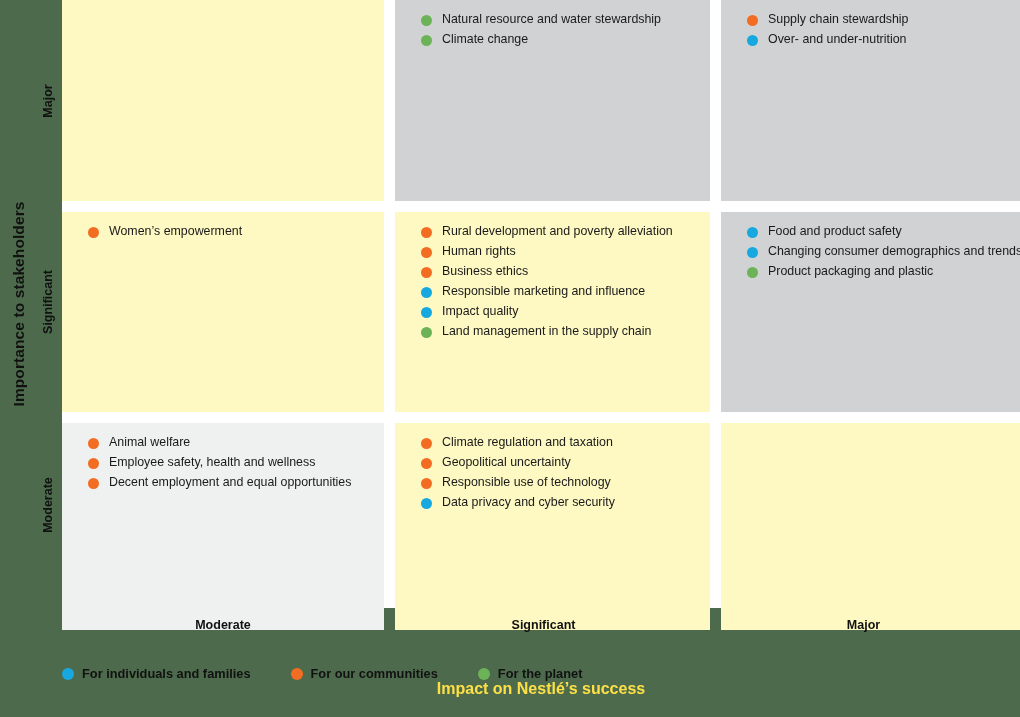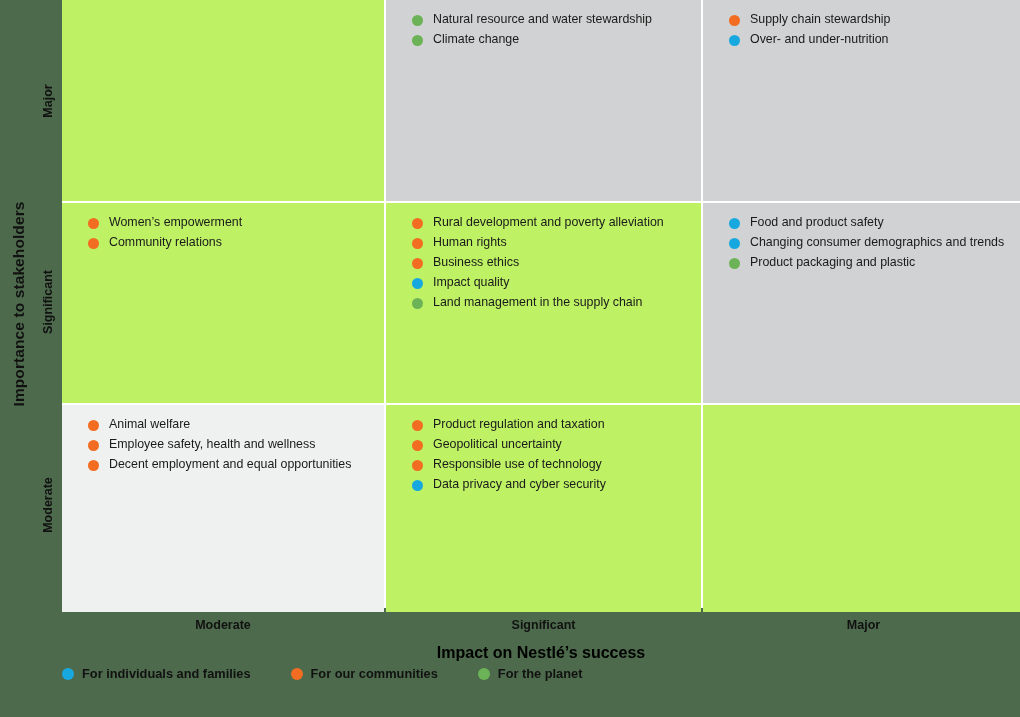--- a/index.html
+++ b/index.html
@@ -66,30 +66,30 @@
   
   #matrix {
     position: absolute;
     left: 62px;
     top: 0;
     width: 958px;
     height: 608px;
     display: grid;
     grid-template-columns: 322px 315px 321px;
     grid-template-rows: 201px 200px 207px;
-    gap: 2px;
+    gap: 11px;
     background: #ffffff;
   }
   .cell {
     position: relative;
     overflow: hidden;
     padding: 12px 0 0 26px;
   }
   .shade-lightest { background: #eff0f0; }
-  .shade-light    { background: #bef264; }
+  .shade-light    { background: #fef9c3; }
   .shade-mid      { background: #d1d2d3; }
 
   .topic {
     display: flex;
     align-items: flex-start;
     margin-bottom: 5.5px;
   }
   .dot {
     flex: 0 0 auto;
     width: 11px;
@@ -125,26 +125,26 @@
     align-items: center;
     justify-content: center;
     font-size: 12.5px;
     font-weight: bold;
     color: #111;
   }
 
   #x-axis-title {
     position: absolute;
     left: 62px;
-    top: 644px;
+    top: 680px;
     width: 958px;
     text-align: center;
     font-size: 16px;
     font-weight: bold;
-    color: #000000;
+    color: #fde047;
   }
 
   
   #legend {
     position: absolute;
     left: 62px;
     top: 666px;
     display: flex;
     align-items: center;
     justify-content: flex-end;
@@ -206,37 +206,37 @@
       <div class="topic">
         <span class="dot blue"></span>
         <span class="topic-label">Over- and under-nutrition</span>
       </div>
     </div>
     <div class="cell shade-light">
       <div class="topic">
         <span class="dot orange"></span>
         <span class="topic-label">Women’s empowerment</span>
       </div>
-      <div class="topic">
-        <span class="dot orange"></span>
-        <span class="topic-label">Community relations</span>
-      </div>
     </div>
     <div class="cell shade-light">
       <div class="topic">
         <span class="dot orange"></span>
         <span class="topic-label">Rural development and poverty alleviation</span>
       </div>
       <div class="topic">
         <span class="dot orange"></span>
         <span class="topic-label">Human rights</span>
       </div>
       <div class="topic">
         <span class="dot orange"></span>
         <span class="topic-label">Business ethics</span>
+      </div>
+      <div class="topic">
+        <span class="dot blue"></span>
+        <span class="topic-label">Responsible marketing and influence</span>
       </div>
       <div class="topic">
         <span class="dot blue"></span>
         <span class="topic-label">Impact quality</span>
       </div>
       <div class="topic">
         <span class="dot green"></span>
         <span class="topic-label">Land management in the supply chain</span>
       </div>
     </div>
@@ -264,21 +264,21 @@
         <span class="topic-label">Employee safety, health and wellness</span>
       </div>
       <div class="topic">
         <span class="dot orange"></span>
         <span class="topic-label">Decent employment and equal opportunities</span>
       </div>
     </div>
     <div class="cell shade-light">
       <div class="topic">
         <span class="dot orange"></span>
-        <span class="topic-label">Product regulation and taxation</span>
+        <span class="topic-label">Climate regulation and taxation</span>
       </div>
       <div class="topic">
         <span class="dot orange"></span>
         <span class="topic-label">Geopolitical uncertainty</span>
       </div>
       <div class="topic">
         <span class="dot orange"></span>
         <span class="topic-label">Responsible use of technology</span>
       </div>
       <div class="topic">

